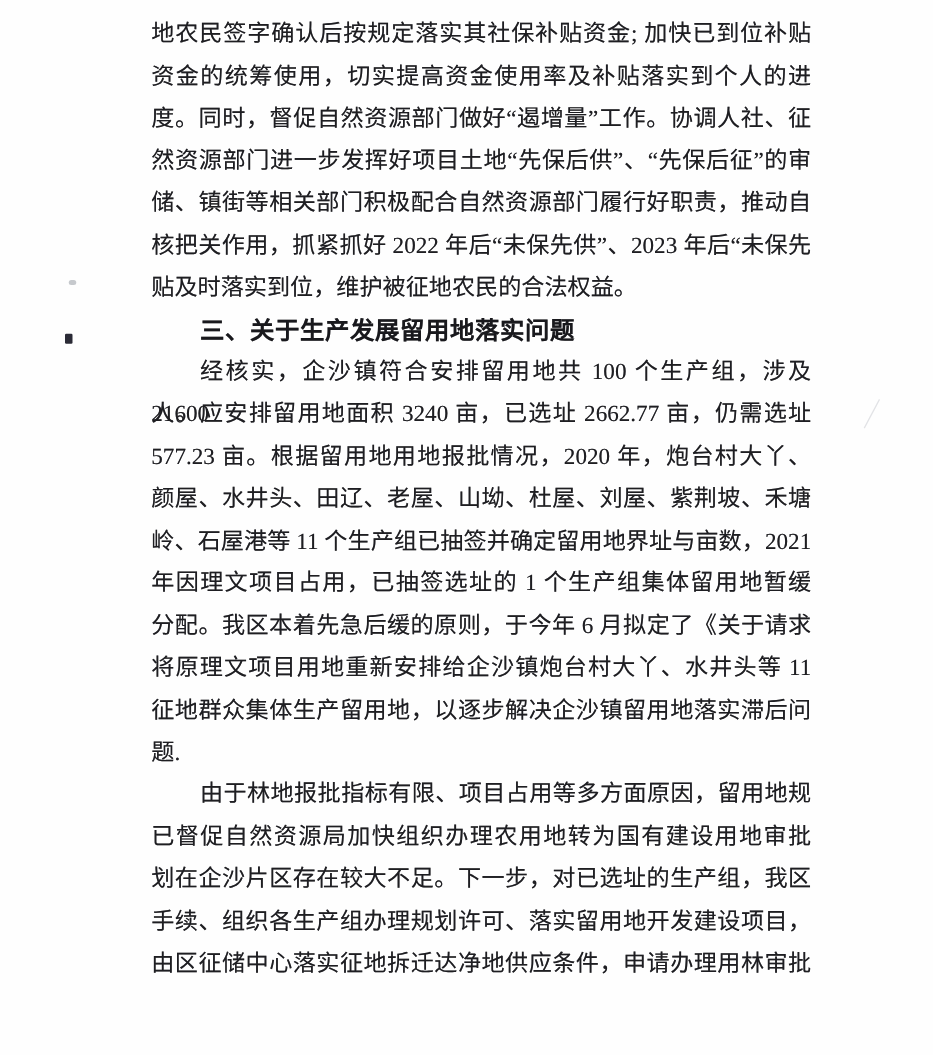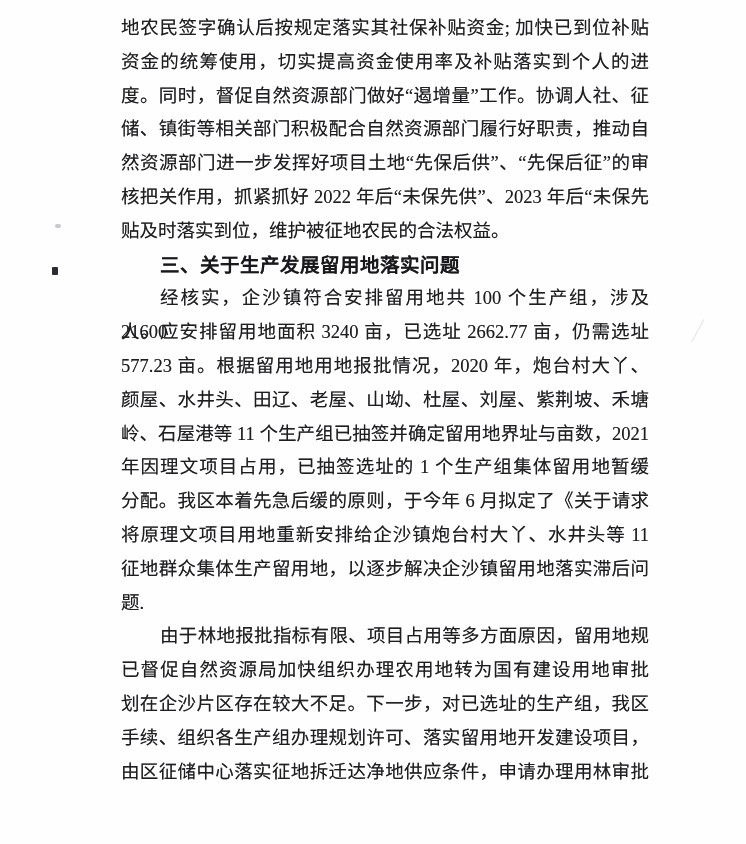--- a/index.html
+++ b/index.html
@@ -79,22 +79,22 @@
     transform: rotate(28deg);
   }
 </style>
 </head>
 <body>
 
 <div class="scan-page">
   <div class="line">地农民签字确认后按规定落实其社保补贴资金; 加快已到位补贴</div>
   <div class="line">资金的统筹使用，切实提高资金使用率及补贴落实到个人的进</div>
   <div class="line">度。同时，督促自然资源部门做好“遏增量”工作。协调人社、征</div>
+  <div class="line">然资源部门进一步发挥好项目土地“先保后供”、“先保后征”的审</div>
   <div class="line">储、镇街等相关部门积极配合自然资源部门履行好职责，推动自</div>
-  <div class="line">然资源部门进一步发挥好项目土地“先保后供”、“先保后征”的审</div>
   <div class="line">核把关作用，抓紧抓好 2022 年后“未保先供”、2023 年后“未保先</div>
   <div class="line short">贴及时落实到位，维护被征地农民的合法权益。</div>
   <div class="line heading">三、关于生产发展留用地落实问题</div>
   <div class="line indent">经核实，企沙镇符合安排留用地共 100 个生产组，涉及 21600</div>
   <div class="line">人。应安排留用地面积 3240 亩，已选址 2662.77 亩，仍需选址</div>
   <div class="line">577.23 亩。根据留用地用地报批情况，2020 年，炮台村大丫、</div>
   <div class="line">颜屋、水井头、田辽、老屋、山坳、杜屋、刘屋、紫荆坡、禾塘</div>
   <div class="line">岭、石屋港等 11 个生产组已抽签并确定留用地界址与亩数，2021</div>
   <div class="line">年因理文项目占用，已抽签选址的 1 个生产组集体留用地暂缓</div>
   <div class="line">分配。我区本着先急后缓的原则，于今年 6 月拟定了《关于请求</div>

